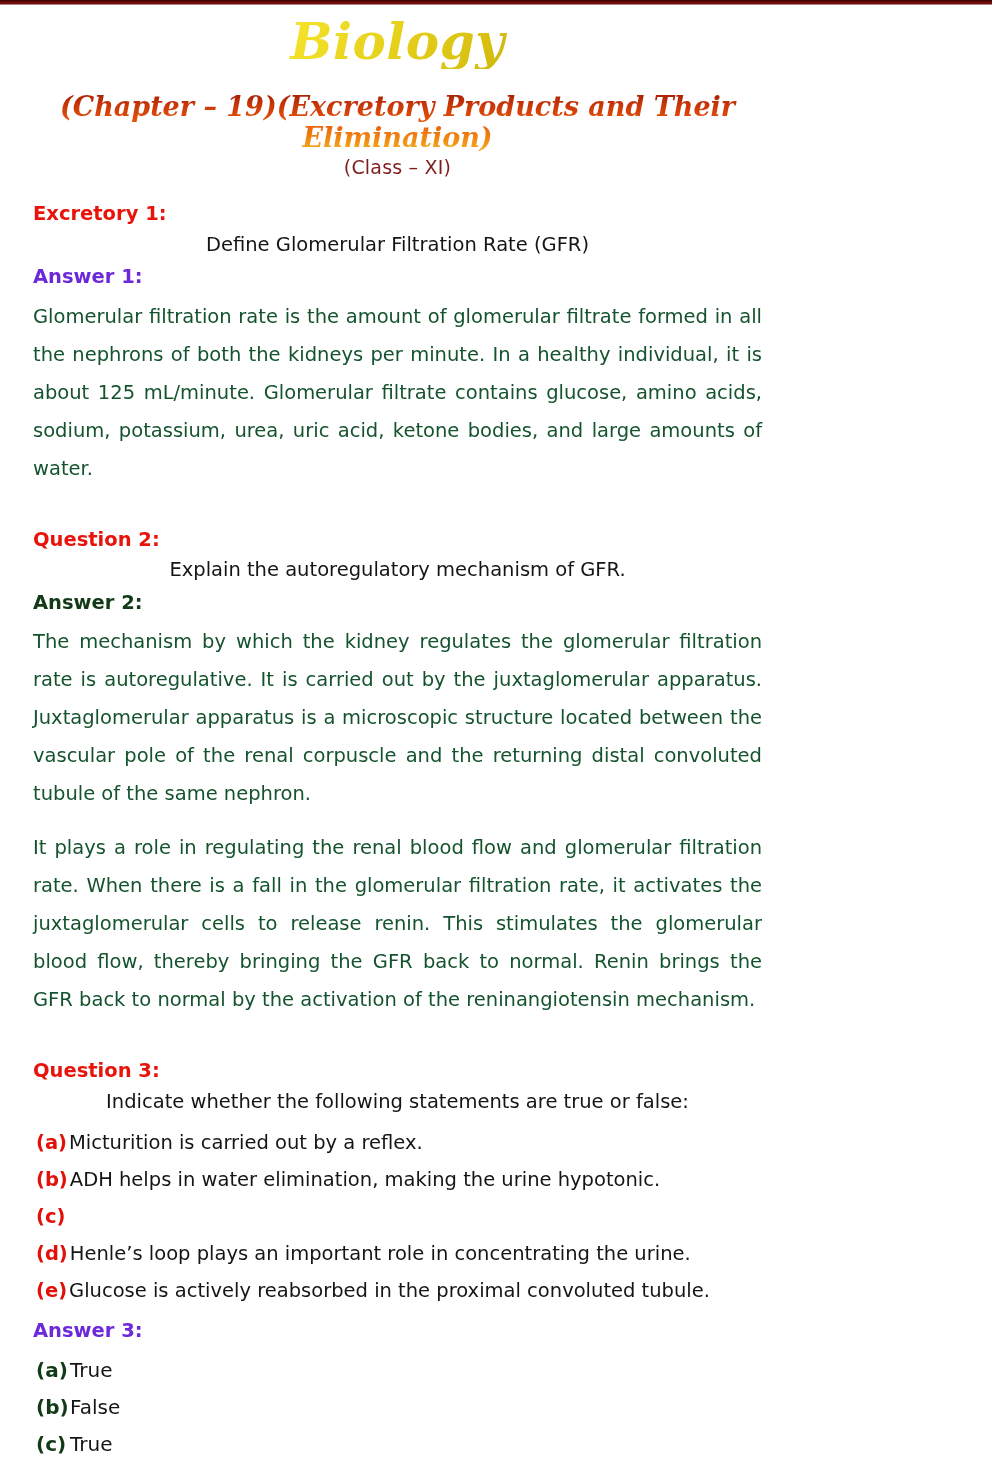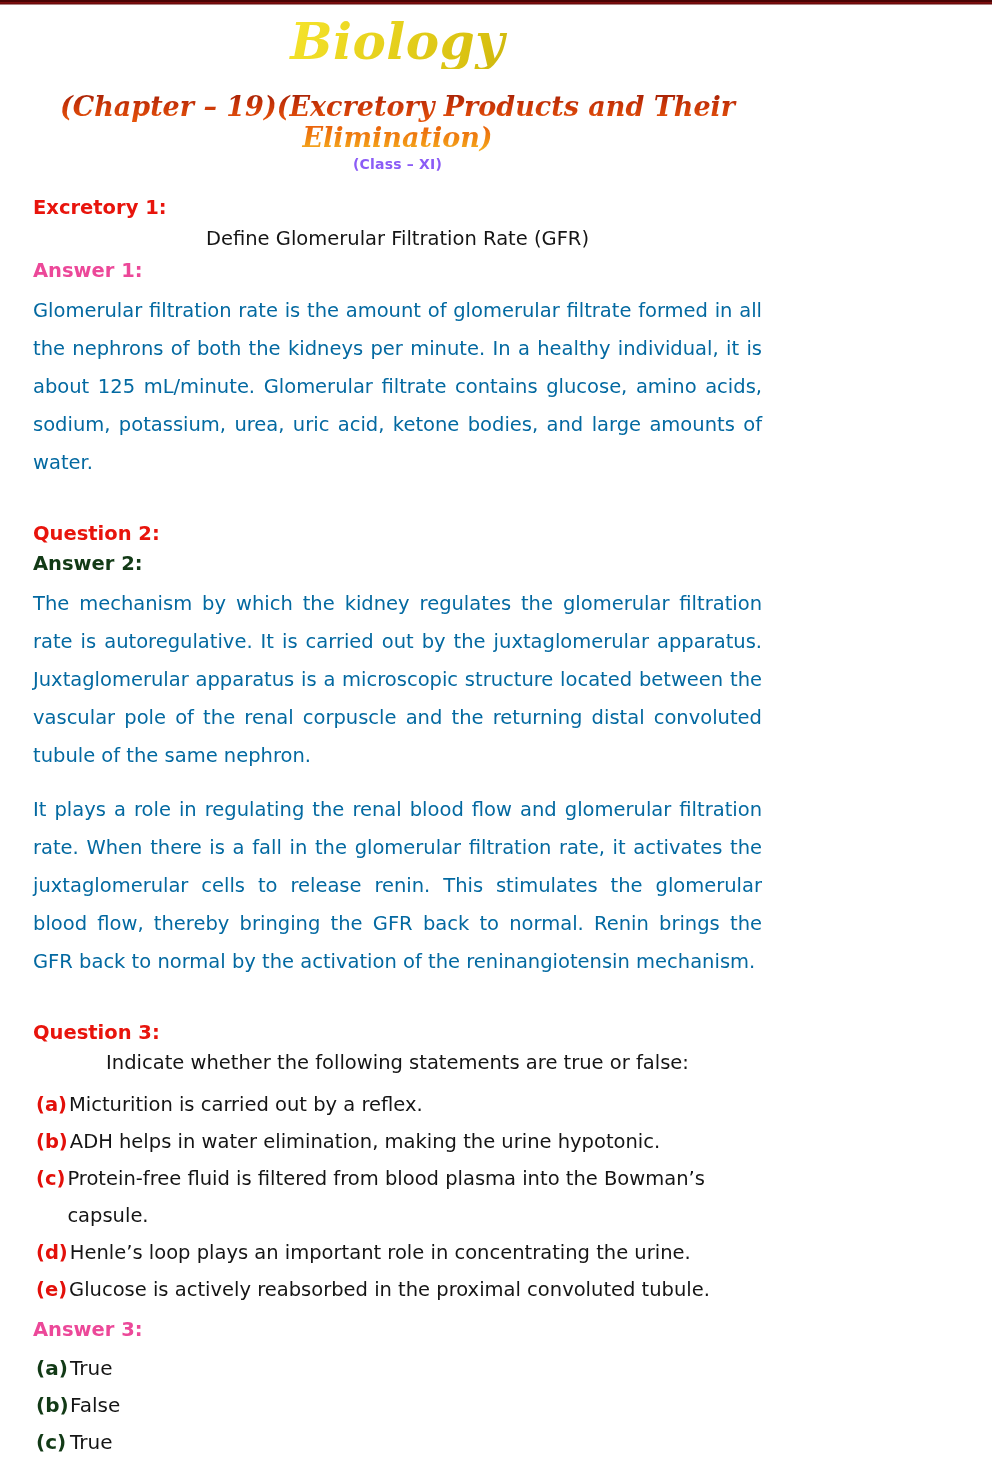--- a/index.html
+++ b/index.html
@@ -64,23 +64,23 @@
     line-height: 1.15;
     margin: 22px 0 0 0;
     background: linear-gradient(to bottom, #9e1c05 0%, #c83508 22%, #e8560a 50%, #f08a12 78%, #f6b524 100%);
     -webkit-background-clip: text;
     background-clip: text;
     color: transparent;
     -webkit-text-fill-color: transparent;
   }
   .class-title {
     font-family: "DejaVu Sans", sans-serif;
-    font-weight: bold;
-    font-size: 14px;
-    color: #8b5cf6;
+    font-weight: normal;
+    font-size: 19px;
+    color: #7f1d1d;
     margin: 3px 0 0 0;
     letter-spacing: 0.2px;
   }
 
   
   .qa-body {
     margin-top: 26px;
     font-family: "DejaVu Sans", sans-serif;
     font-size: 19.5px;
     color: #151515;
@@ -93,36 +93,36 @@
     line-height: 1.0;
     margin: 0 0 11px 0;
   }
   .a-heading {
     color: #123a16;
     font-weight: bold;
     font-size: 19.5px;
     line-height: 1.0;
     margin: 0 0 11px 0;
   }
-  .a-heading.dark { color: #ec4899; }
+  .a-heading.dark { color: #6d28d9; }
 
   .q-text {
     font-size: 19.5px;
     line-height: 1.0;
     margin: 0 0 13px 0;
     color: #151515;
     text-align: center;
   }
 
   .para {
     font-size: 19.5px;
     line-height: 38px;
     text-align: justify;
     margin: 0;
-    color: #0369a1;
+    color: #14532d;
   }
   .para + .para { margin-top: 16px; }
 
   .section-gap { height: 42px; }
   .small-gap { height: 12px; }
 
   
   .stmt-list { margin: 0; }
   .stmt-row {
     display: flex;
@@ -182,20 +182,21 @@
         <div class="q-heading">Excretory 1:</div>
         <div class="q-text">Define Glomerular Filtration Rate (GFR)</div>
         <div class="a-heading dark">Answer 1:</div>
         <p class="para">Glomerular filtration rate is the amount of glomerular filtrate formed in all the nephrons of both the kidneys per minute. In a healthy individual, it is about 125 mL/minute. Glomerular filtrate contains glucose, amino acids, sodium, potassium, urea, uric acid, ketone bodies, and large amounts of water.</p>
       </div>
 
       <div class="section-gap"></div>
 
       <div>
         <div class="q-heading">Question 2:</div>
+        <div class="q-text">Explain the autoregulatory mechanism of GFR.</div>
         <div class="a-heading">Answer 2:</div>
         <p class="para">The mechanism by which the kidney regulates the glomerular filtration rate is autoregulative. It is carried out by the juxtaglomerular apparatus. Juxtaglomerular apparatus is a microscopic structure located between the vascular pole of the renal corpuscle and the returning distal convoluted tubule of the same nephron.</p>
         <p class="para">It plays a role in regulating the renal blood flow and glomerular filtration rate. When there is a fall in the glomerular filtration rate, it activates the juxtaglomerular cells to release renin. This stimulates the glomerular blood flow, thereby bringing the GFR back to normal. Renin brings the GFR back to normal by the activation of the reninangiotensin mechanism.</p>
       </div>
 
       <div class="section-gap"></div>
 
       <div>
         <div class="q-heading">Question 3:</div>
         <div class="q-text">Indicate whether the following statements are true or false:</div>
@@ -204,21 +205,20 @@
           <div class="stmt-row">
             <span class="stmt-marker">(a)</span>
             <span class="stmt-text">Micturition is carried out by a reflex.</span>
           </div>
           <div class="stmt-row">
             <span class="stmt-marker">(b)</span>
             <span class="stmt-text">ADH helps in water elimination, making the urine hypotonic.</span>
           </div>
           <div class="stmt-row">
             <span class="stmt-marker">(c)</span>
-            <span class="stmt-text">Protein-free fluid is filtered from blood plasma into the Bowman’s capsule.</span>
           </div>
           <div class="stmt-row">
             <span class="stmt-marker">(d)</span>
             <span class="stmt-text">Henle’s loop plays an important role in concentrating the urine.</span>
           </div>
           <div class="stmt-row">
             <span class="stmt-marker">(e)</span>
             <span class="stmt-text">Glucose is actively reabsorbed in the proximal convoluted tubule.</span>
           </div>
         </div>

